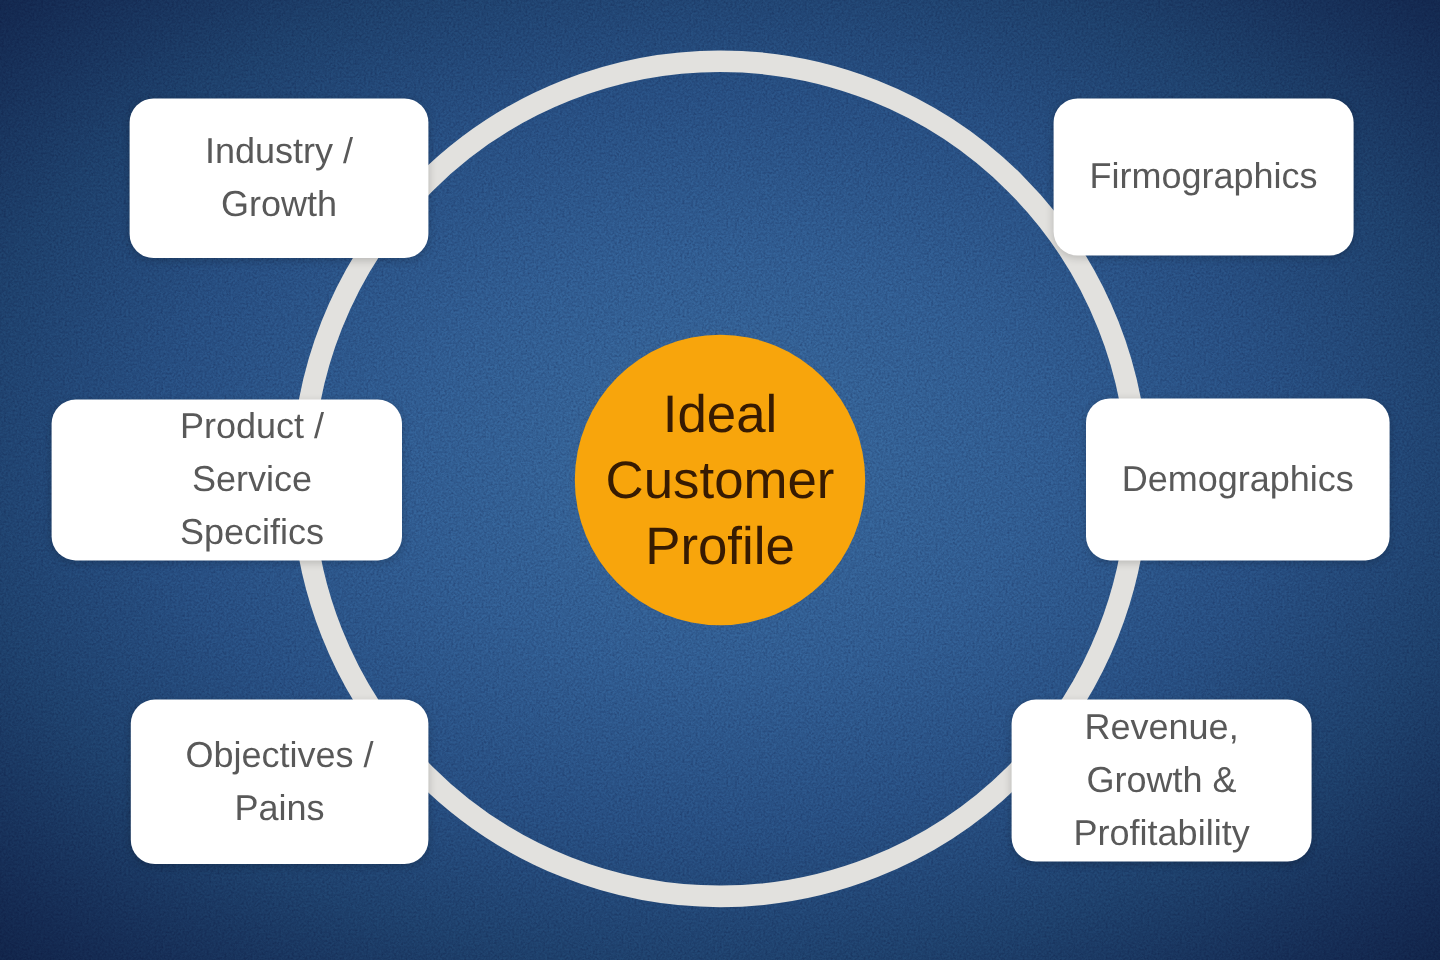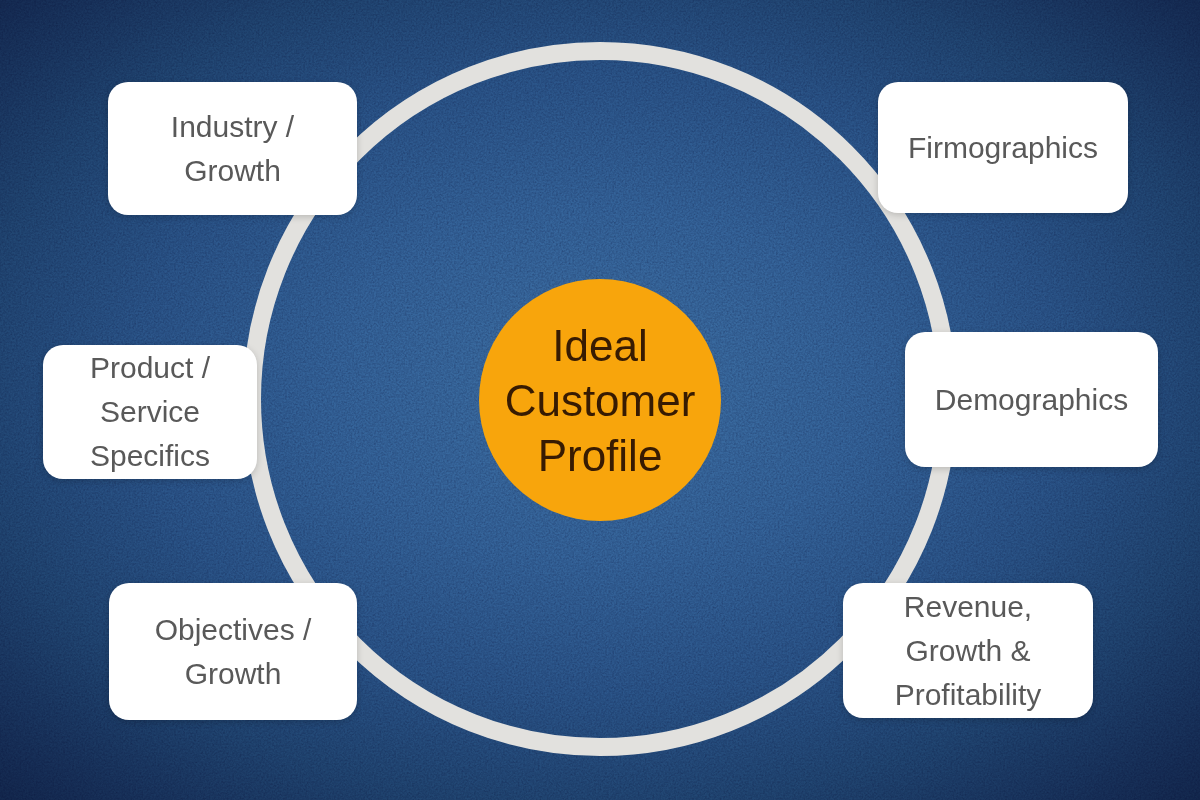--- a/index.html
+++ b/index.html
@@ -76,21 +76,21 @@
   }
   .card-label {
     white-space: pre-line;
     text-align: center;
     font-size: 30px;
     line-height: 44px;
     color: #595959;
   }
   .pos-top-left     { left: 108px; top: 82px;  width: 249px; height: 133px; }
   .pos-top-right    { left: 842px; top: 82px;  width: 250px; height: 131px; margin-left: 36px; }
-  .pos-middle-left  { left: 43px;  top: 345px; width: 214px; height: 134px; }
+  .pos-middle-left  { left: 43px;  top: 333px; width: 250px; height: 134px; padding-left: 42px; }
   .pos-middle-right { left: 905px; top: 332px; width: 253px; height: 135px; }
   .pos-bottom-left  { left: 109px; top: 583px; width: 248px; height: 137px; }
   .pos-bottom-right { left: 843px; top: 583px; width: 250px; height: 135px; }
 </style>
 </head>
 <body>
 
 <div class="canvas">
 
   <svg class="texture" width="1200" height="800" xmlns="http://www.w3.org/2000/svg">
@@ -126,21 +126,21 @@
 Service
 Specifics</span>
   </div>
 
   <div class="card pos-middle-right">
     <span class="card-label">Demographics</span>
   </div>
 
   <div class="card pos-bottom-left">
     <span class="card-label">Objectives /
-Growth</span>
+Pains</span>
   </div>
 
   <div class="card pos-bottom-right">
     <span class="card-label">Revenue,
 Growth &amp;
 Profitability</span>
   </div>
 
 </div>
 

